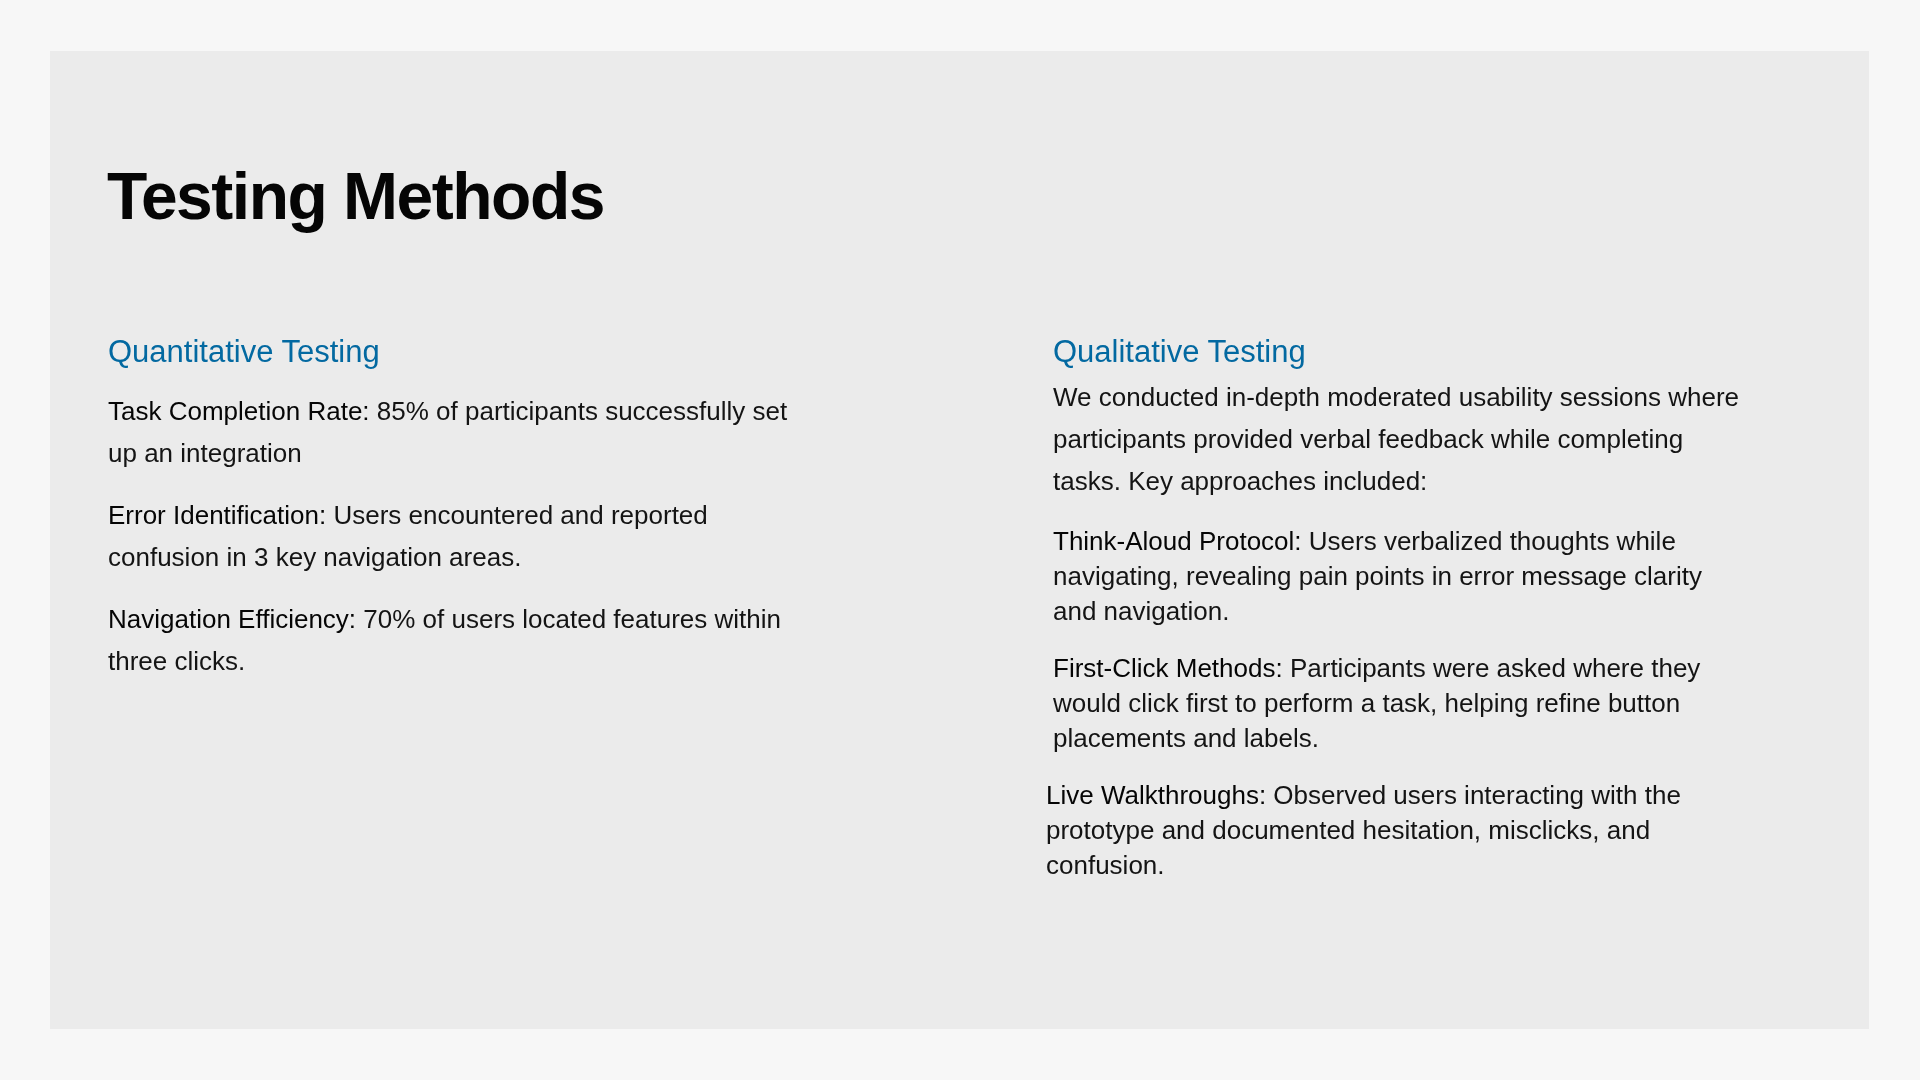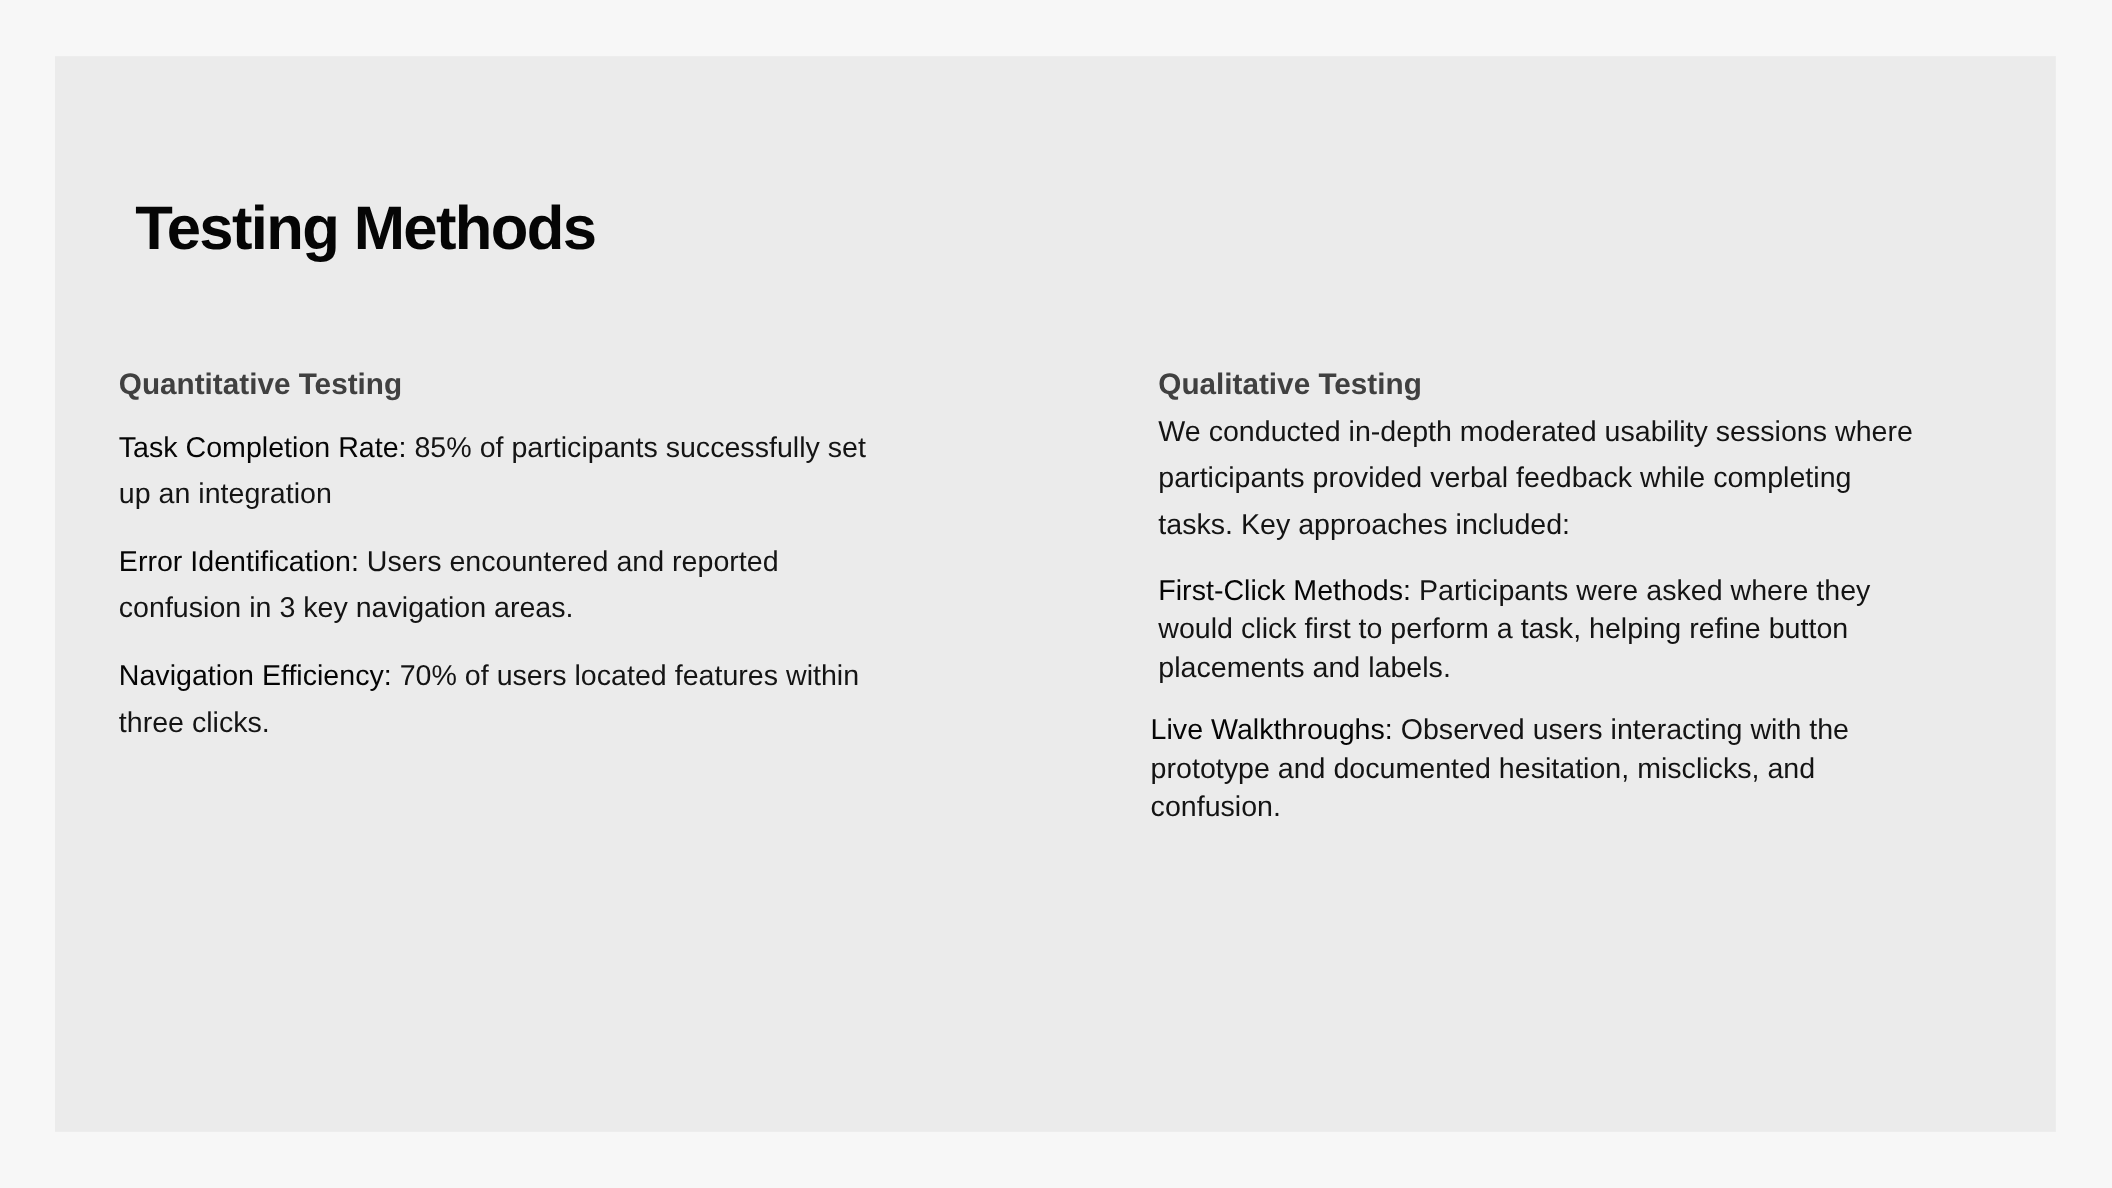--- a/index.html
+++ b/index.html
@@ -13,40 +13,40 @@
     }
     .slide {
       position: absolute;
       left: 50px; top: 51px;
       width: 1819px; height: 978px;
       background: #ebebeb;
     }
     .title {
       position: absolute;
       left: 57px; top: 112px;
-      margin: 16px;
-      font-size: 56px;
+      margin: 0;
+      font-size: 66px;
       font-weight: 700;
       letter-spacing: -1.5px;
       color: #050505;
       line-height: 1;
     }
     .col {
       position: absolute;
       top: 282px;
       width: 690px;
     }
     .col.left { left: 58px; }
     .col.right { left: 1003px; }
     .col h2 {
       margin: 0 0 6px 0;
-      font-size: 27px;
-      font-weight: 700;
+      font-size: 31px;
+      font-weight: 400;
       line-height: 1.2;
-      color: #404040;
+      color: #0369a1;
     }
     .intro {
       margin: 0;
       font-size: 26px;
       line-height: 42px;
       color: #141414;
     }
     .item {
       margin: 20px 0 0 0;
       font-size: 26px;
@@ -73,19 +73,22 @@
     </p>
     <p class="item">
       <b>Navigation Efficiency:</b><span> 70% of users located features within three clicks.</span>
     </p>
   </section>
 
   <section class="col right">
     <h2>Qualitative Testing</h2>
     <p class="intro">We conducted in-depth moderated usability sessions where participants provided verbal feedback while completing tasks. Key approaches included:</p>
     <p class="item">
+      <b>Think-Aloud Protocol:</b><span> Users verbalized thoughts while navigating, revealing pain points in error message clarity and navigation.</span>
+    </p>
+    <p class="item">
       <b>First-Click Methods:</b><span> Participants were asked where they would click first to perform a task, helping refine button placements and labels.</span>
     </p>
     <p class="item shift">
       <b>Live Walkthroughs:</b><span> Observed users interacting with the prototype and documented hesitation, misclicks, and confusion.</span>
     </p>
   </section>
 </div>
 
 </body></html>

